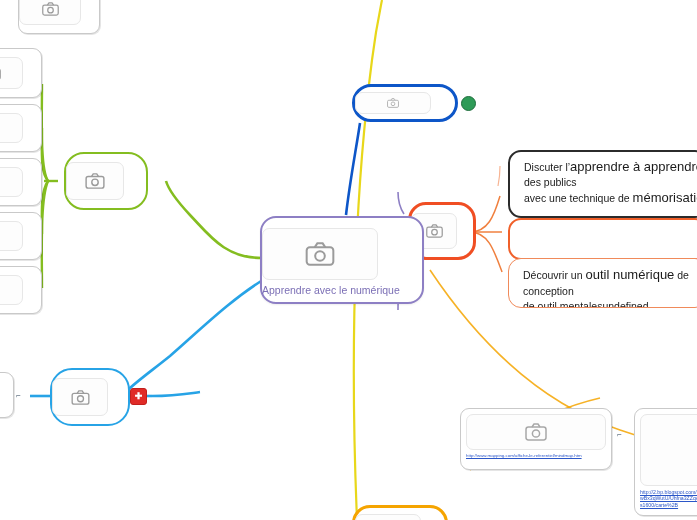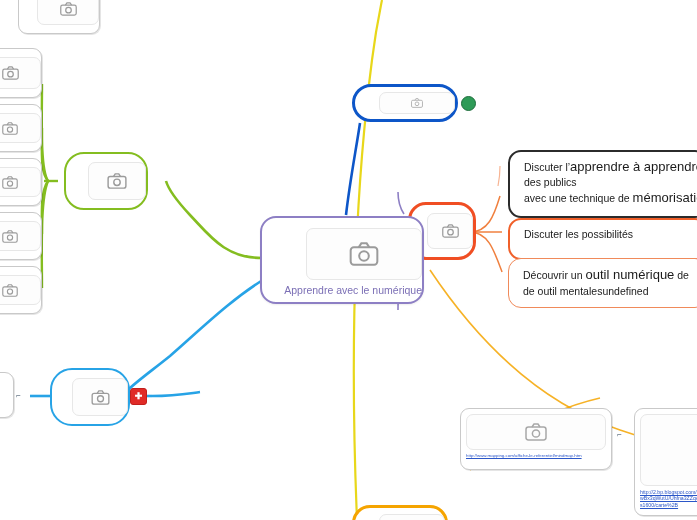--- a/index.html
+++ b/index.html
@@ -14,21 +14,21 @@
   #canvas{position:absolute;inset:0;width:697px;height:520px;}
   svg.edges{position:absolute;left:0;top:0;width:697px;height:520px;pointer-events:none;}
 
   
   .node{
     position:absolute;
     box-sizing:border-box;
     background:#ffffff;
     display:flex;
     flex-direction:column;
-    align-items:flex-end;
+    align-items:flex-start;
     justify-content:center;
   }
   .node .imgbox{
     box-sizing:border-box;
     background:#fdfdfd;
     border:1px solid #e7e7e7;
     border-radius:7px;
     display:flex;align-items:center;justify-content:center;
   }
   .node .caption{
@@ -266,25 +266,25 @@
     <div class="caption">Apprendre avec le numérique</div>
   </div>
 
   <div class="callout dark" style="left:508px;top:150px;width:200px;height:68px;">
     <div class="ln"><span>Discuter l’</span><span class="big">apprendre à apprendre</span></div>
     <div class="ln"><span>des publics</span></div>
     <div class="ln"><span>avec une technique de </span><span class="big">mémorisation</span></div>
   </div>
 
   <div class="callout warm" style="left:508px;top:218px;width:200px;height:42px;">
-    <div class="ln"><span>Discuter les possibilités</span></div>
   </div>
 
   <div class="callout warm2" style="left:508px;top:258px;width:200px;height:50px;">
     <div class="ln" style="line-height:17px;"><span>Découvrir un </span><span class="big">outil numérique</span><span> de</span></div>
+    <div class="ln"><span>conception</span></div>
     <div class="ln"><span>de outil mentalesundefined</span></div>
   </div>
 
   <div class="node grey urlcard" style="left:460px;top:408px;width:152px;height:62px;align-items:stretch;justify-content:flex-start;padding:5px 5px 3px 5px;">
     <div class="imgbox" style="width:100%;height:36px;">
       <svg class="cam" width="22" height="18" viewBox="0 0 22 18">
         <rect x="1" y="4" width="20" height="13" rx="2.4" fill="none" stroke="#a8a8a8" stroke-width="1.5"></rect>
         <path d="M7 4 L9 1 H13 L15 4" fill="none" stroke="#a8a8a8" stroke-width="1.5"></path>
         <circle cx="11" cy="10.5" r="3.6" fill="none" stroke="#a8a8a8" stroke-width="1.5"></circle>
       </svg>

